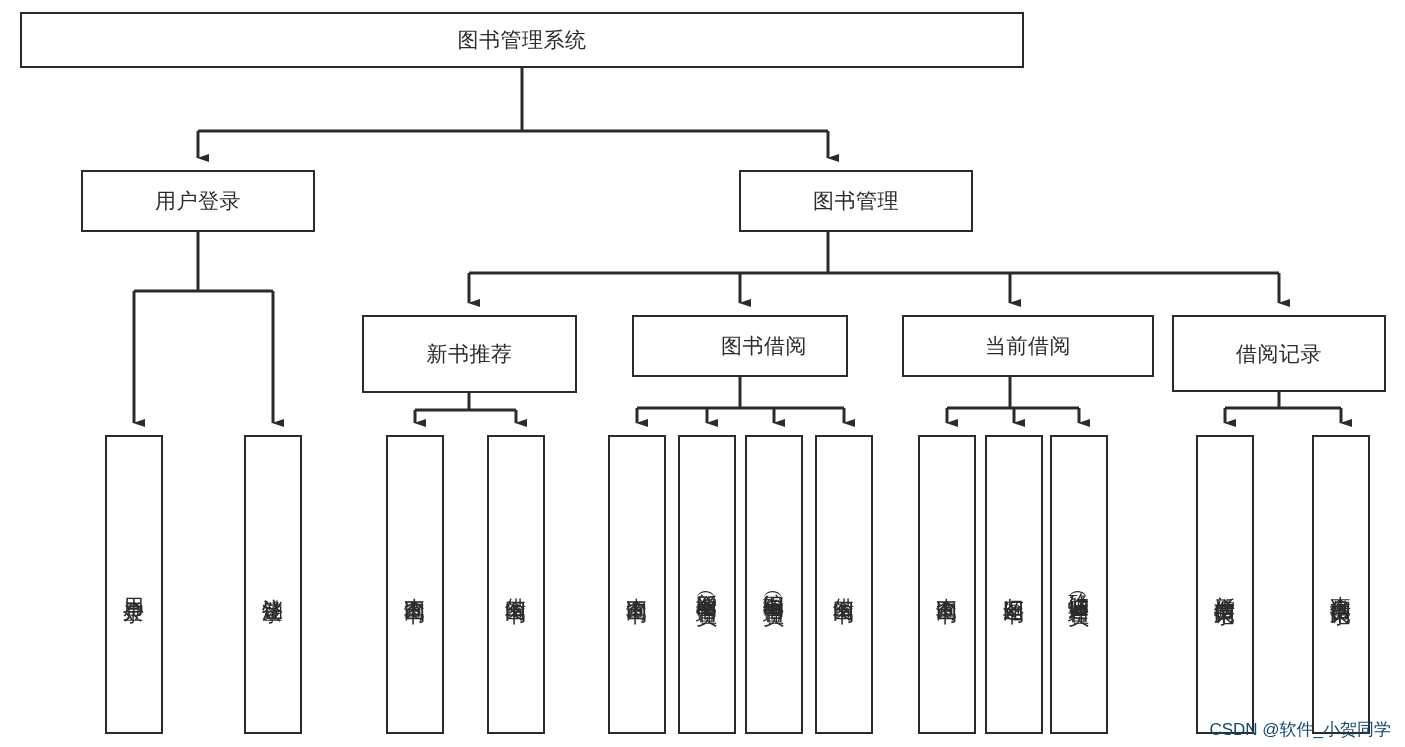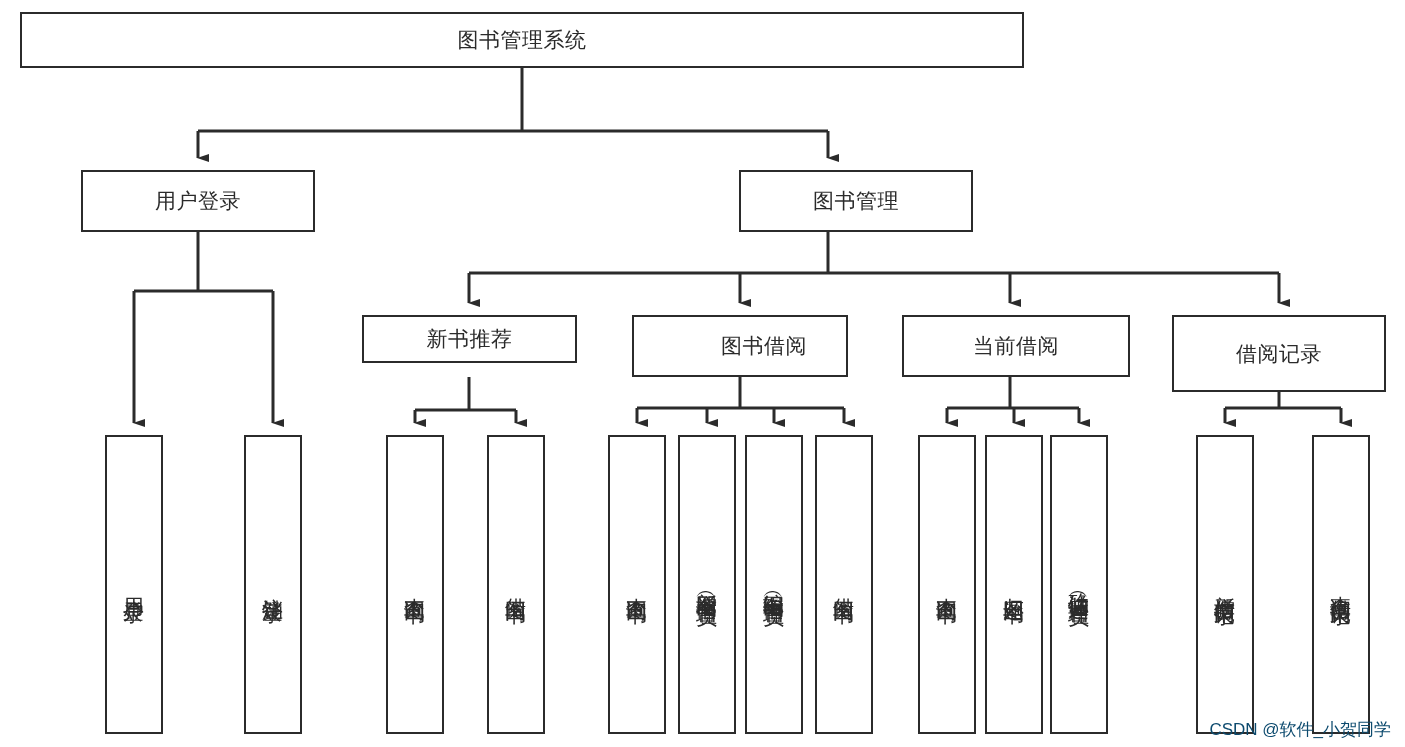--- a/index.html
+++ b/index.html
@@ -126,27 +126,27 @@
     <span class="node-label">图书管理系统</span>
   </div>
 
   <div class="node-box horiz" style="left:81px; top:170px; width:234px; height:62px;">
     <span class="node-label">用户登录</span>
   </div>
   <div class="node-box horiz" style="left:711px; top:170px; width:234px; height:62px;margin-left:28px;">
     <span class="node-label">图书管理</span>
   </div>
 
-  <div class="node-box horiz" style="left:362px; top:315px; width:215px; height:48px;">
+  <div class="node-box horiz" style="left:362px; top:315px; width:215px; height:78px;">
     <span class="node-label">新书推荐</span>
   </div>
   <div class="node-box horiz" style="left:632px; top:315px; width:216px; height:62px;padding-left:48px;">
     <span class="node-label">图书借阅</span>
   </div>
-  <div class="node-box horiz" style="left:902px; top:315px; width:228px; height:62px;">
+  <div class="node-box horiz" style="left:902px; top:315px; width:252px; height:62px;">
     <span class="node-label">当前借阅</span>
   </div>
   <div class="node-box horiz" style="left:1172px; top:315px; width:214px; height:77px;">
     <span class="node-label">借阅记录</span>
   </div>
 
   <div class="node-box vert" style="left:105px; top:435px; width:58px; height:299px;">
     <span class="node-label">用户登录</span>
   </div>
   <div class="node-box vert" style="left:244px; top:435px; width:58px; height:299px;">

